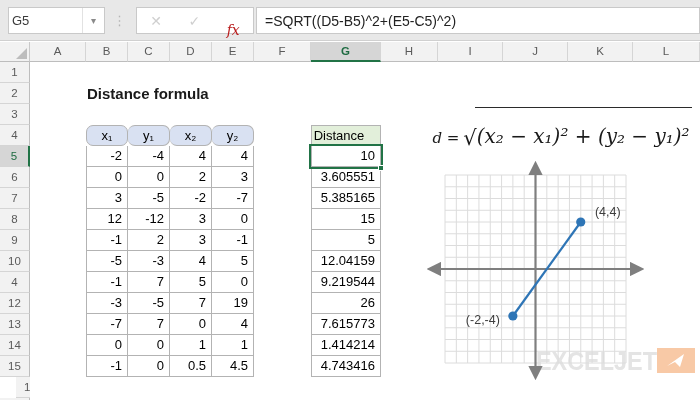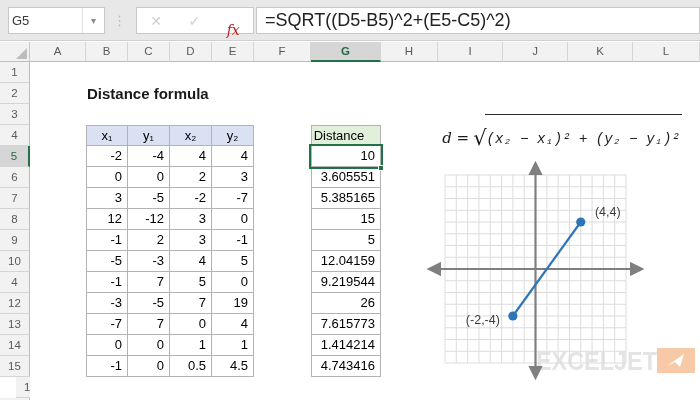--- a/index.html
+++ b/index.html
@@ -16,21 +16,21 @@
   .nbox .caret { width:22px; text-align:center; color:#8a8a8a; font-size:10px;
           border-left:1px solid #E2E2E2; line-height:25px; }
   .dots { position:absolute; left:113px; top:7px; height:27px; display:flex; align-items:center;
           color:#b5b5b5; font-size:13px; letter-spacing:0; }
   .fbtns { position:absolute; left:136px; top:7px; width:118px; height:27px; background:#fff;
           border:1px solid #C9C9C9; display:flex; align-items:center; justify-content:space-around; }
   .fbtns .dis { color:#cfcfcf; font-size:14px; }
   .fbtns .fx { color:#b91c1c; font-size:14px; font-style:italic; font-family:"DejaVu Serif", serif;margin-top:18px; }
   .finput { position:absolute; left:256px; top:7px; width:444px; height:27px; background:#fff;
           border:1px solid #C9C9C9; display:flex; align-items:center; }
-  .finput span { padding-left:8px; font-size:18px; color:#222; white-space:nowrap;text-align:right; }
+  .finput span { padding-left:8px; font-size:14px; color:#222; white-space:nowrap;text-align:right; }
 
   
   .corner { position:absolute; left:0; top:42px; width:30px; height:20px; background:#F2F2F2;
           border-right:1px solid #C9C9C9; border-bottom:1px solid #BDBDBD; }
   .corner .tri { position:absolute; right:2px; bottom:2px; width:0; height:0;
           border-left:11px solid transparent; border-bottom:11px solid #BDBDBD; }
   .colhdrs { position:absolute; left:0; top:42px; width:700px; height:20px; }
   .chcell { position:absolute; top:0; height:20px; background:#F2F2F2; color:#5a5a5a;
           font-size:11.5px; text-align:center; line-height:19px;
           border-right:1px solid #D5D5D5; border-bottom:1px solid #BDBDBD; }
@@ -43,37 +43,37 @@
 
   
   .title { position:absolute; left:87px; top:85px; font-size:15px; font-weight:bold; color:#1a1a1a; }
 
   .xytable { position:absolute; left:86px; top:125px; }
   .xyrow { display:flex; }
   .xycell { width:42px; height:21px; border-right:1px solid #B3B3B3; border-bottom:1px solid #B3B3B3;
           font-size:13px; color:#000; text-align:right; padding-right:5px; line-height:20px; background:#fff; }
   .xyrow .xycell:first-child { border-left:1px solid #B3B3B3; }
   .xyrow.hdr .xycell { background:#D9E1F2; text-align:center; padding-right:0;
-          border-top:1px solid #B3B3B3; }
+          border-top:1px solid #B3B3B3;border-radius:7px; }
 
   .dcol { position:absolute; left:311px; top:125px; width:70px; }
   .dcell { width:70px; height:21px; border:1px solid #B3B3B3; border-top:none;
           font-size:13px; color:#000; text-align:right; padding-right:5px; line-height:20px; background:#fff; }
   .dcell.hdr { border-top:1px solid #B3B3B3; background:#E2EFDA; text-align:center; padding-right:14px; }
   .selring { position:absolute; left:309px; top:144px; width:74px; height:25px;
           border:2px solid #217346; pointer-events:none; }
   .fillhandle { position:absolute; left:378px; top:165px; width:6px; height:6px;
           background:#217346; border:1px solid #fff; }
 
   
   .mathf { position:absolute; left:428px; top:124px; width:268px; text-align:center;
           font-family:"DejaVu Serif", serif; font-style:italic; color:#1a1a1a; white-space:nowrap; }
   .mathf .lhs { font-size:15px; }
   .mathf .rad { font-size:21px; font-style:normal; position:relative; top:2px; margin:0 -2px 0 4px; }
-  .mathf .body { font-size:14px; border-top:1.4px solid #2b2b2b; padding:16px 2px;font-family:Liberation Mono, monospace; }
+  .mathf .body { font-size:20px; border-top:1.4px solid #2b2b2b; padding:16px 2px; }
 
   
   .wmark { position:absolute; left:536px; top:346px; font-size:26px; font-weight:bold;
           color:#E4E4E4; letter-spacing:0px; transform:scaleX(0.9); transform-origin:left; }
   .logo { position:absolute; left:657px; top:348px; width:38px; height:25px; }
   .chart { position:absolute; left:425px; top:160px; width:280px; height:230px; }
 
   text.ptlabel { font-family:"Liberation Sans", sans-serif; font-size:12.5px; fill:#3d3d3d; }
 </style>
 </head>

